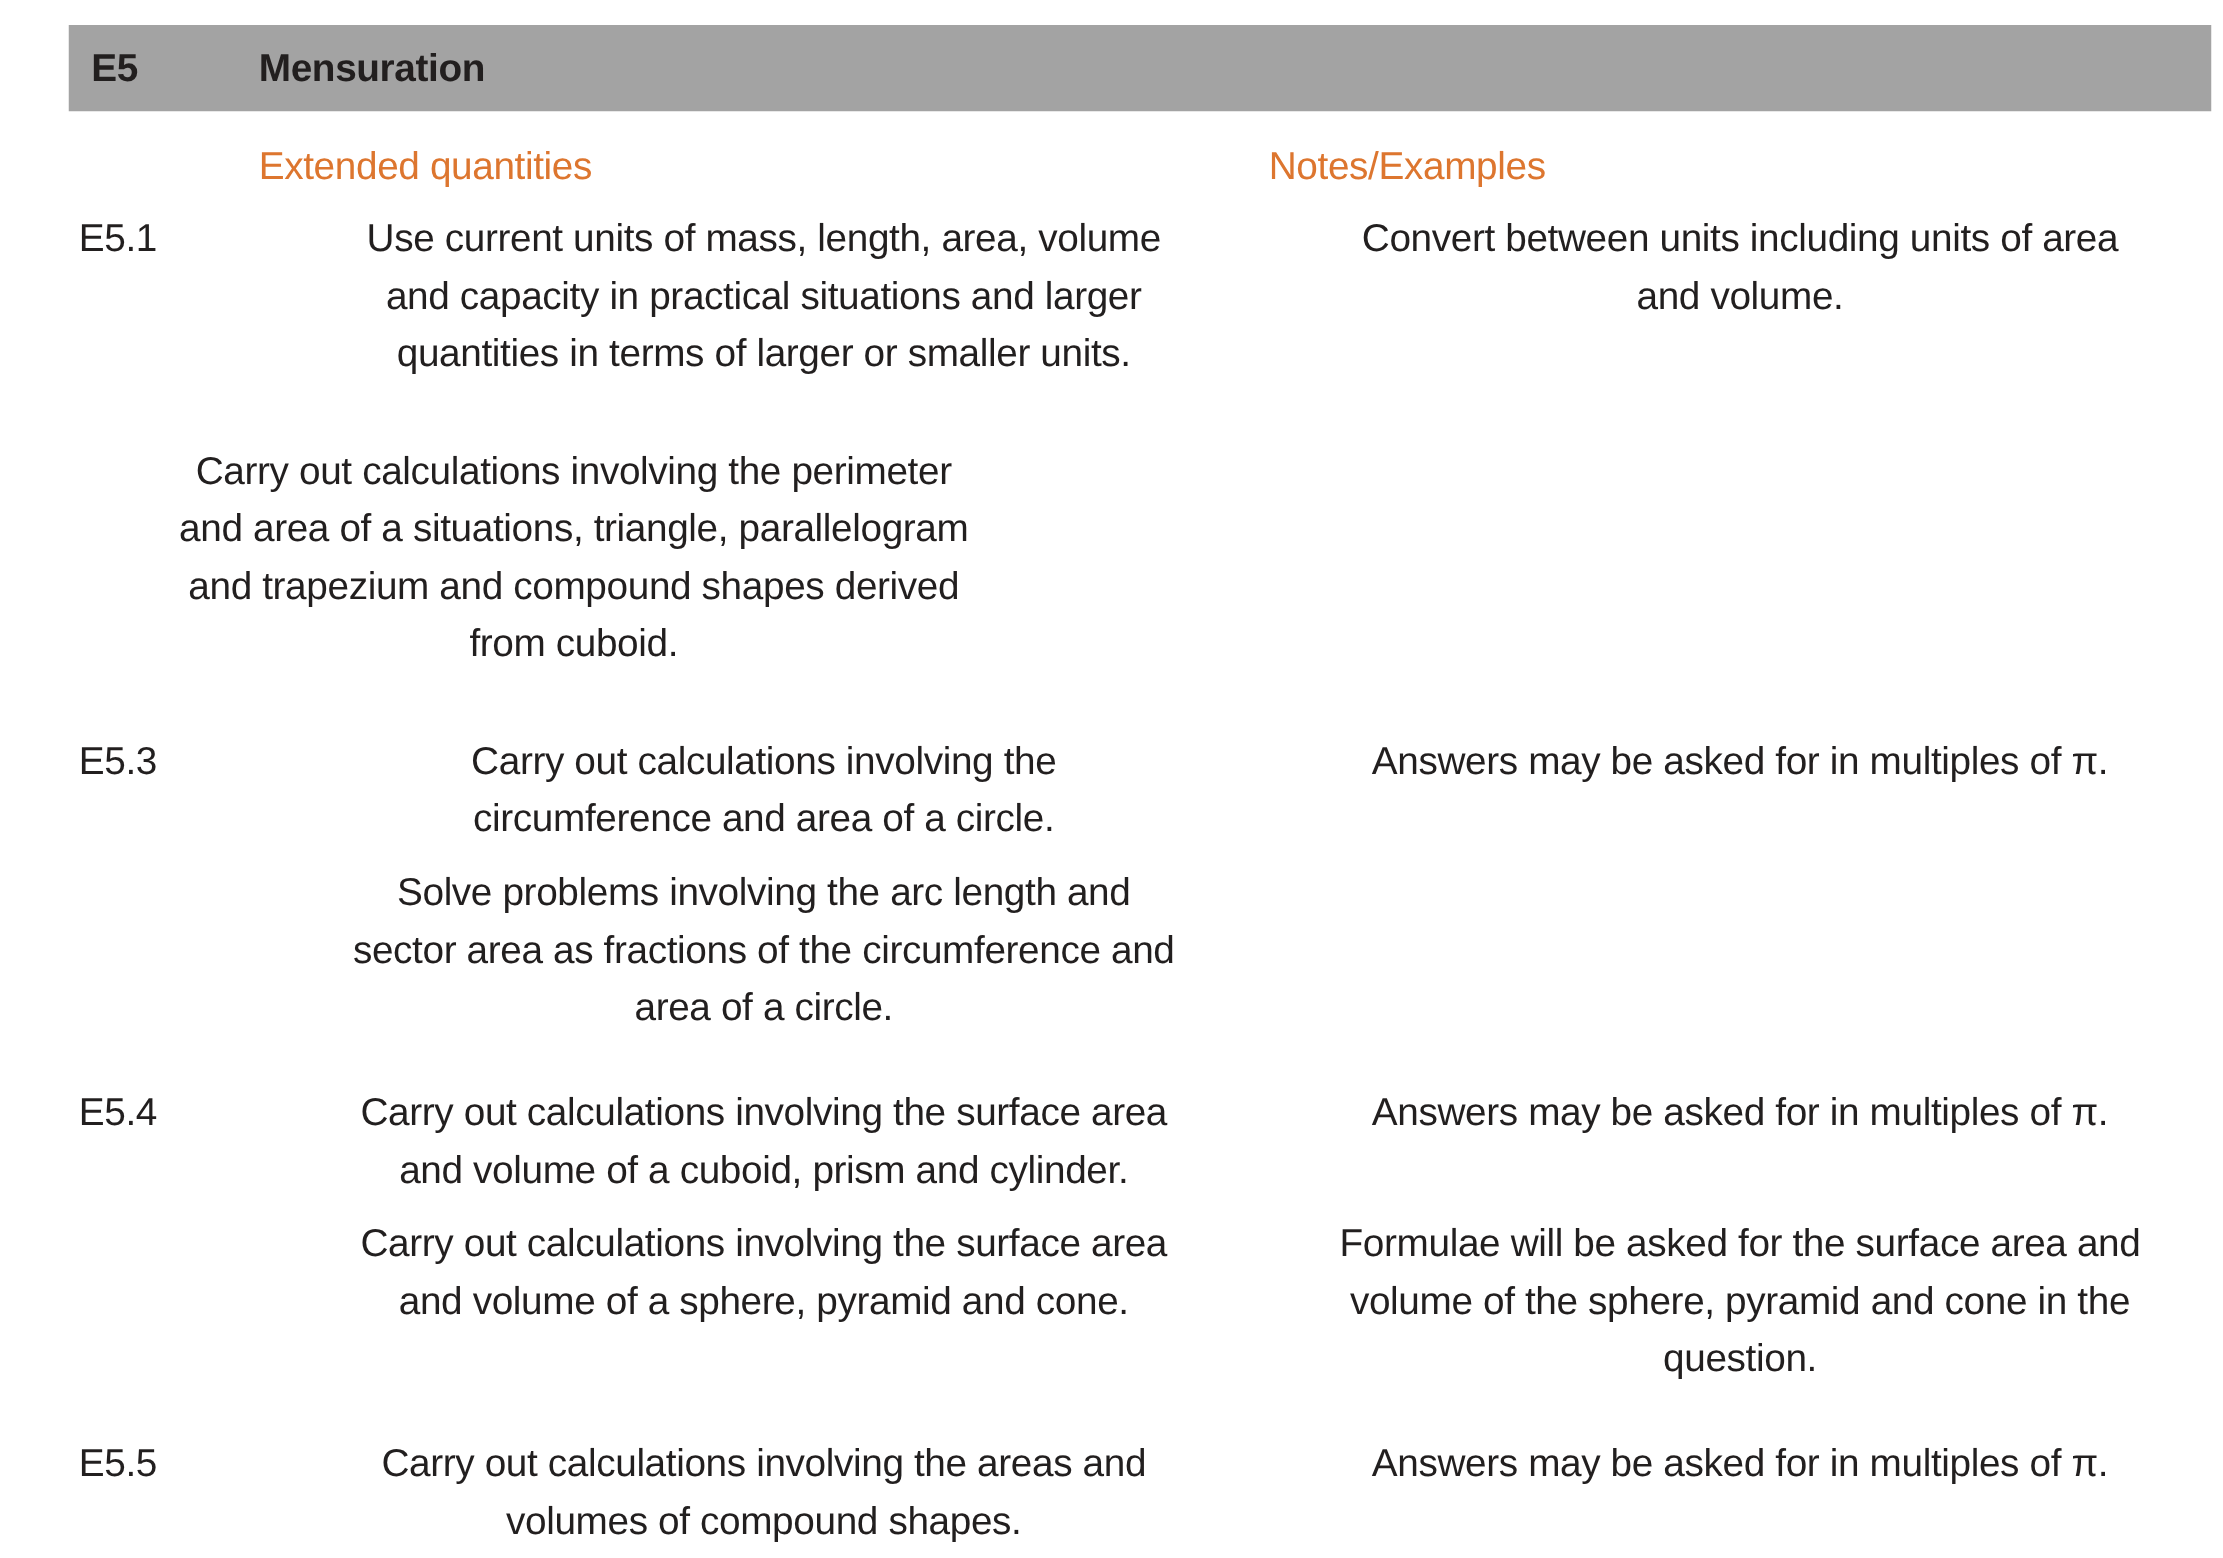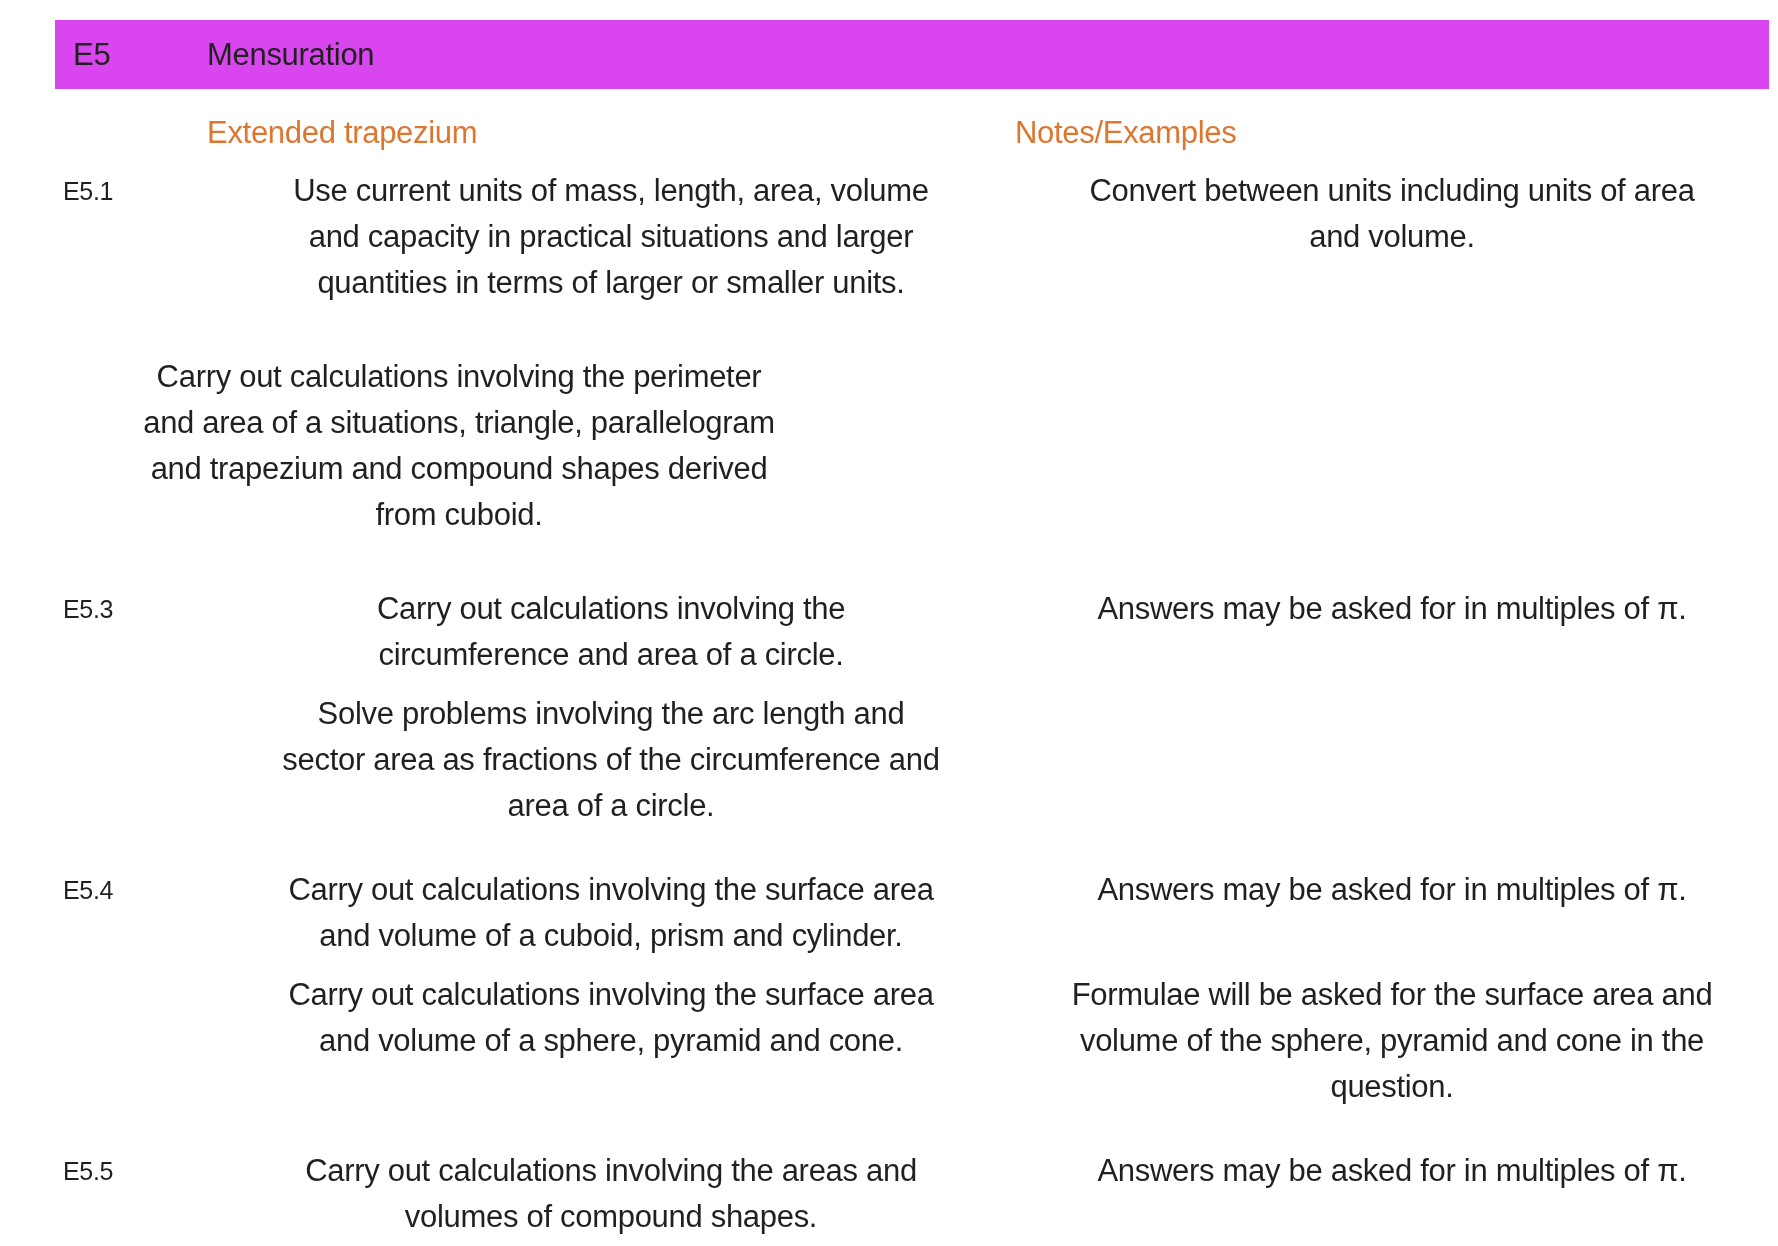--- a/index.html
+++ b/index.html
@@ -12,26 +12,26 @@
     font-family: "Liberation Sans", sans-serif;
     color: #221f1f;
   }
   .page {
     box-sizing: border-box;
     width: 1778px;
     padding: 20px 9px 0 55px;
   }
   
   .banner {
-    background: #d946ef;
+    background: #a3a3a3;
     height: 69px;
     display: grid;
     grid-template-columns: 152px 1fr;
     align-items: center;
-    font-weight: normal;
+    font-weight: bold;
     font-size: 31px;
     letter-spacing: -0.3px;
   }
   .banner .banner-code { padding-left: 18px; }
   
   .colheaders {
     display: grid;
     grid-template-columns: 152px 808px 1fr;
     margin-top: 21px;
   }
@@ -44,21 +44,21 @@
   
   .row {
     display: grid;
     grid-template-columns: 152px 1fr;
   }
   .row.gap-first { margin-top: 12px; }
   .row.gap-lg { margin-top: 48px; }
   .row.gap-md { margin-top: 38px; }
   .rowcode {
     padding-left: 8px;
-    font-size: 25px;
+    font-size: 31px;
     line-height: 46px;
     letter-spacing: -0.3px;
   }
   .subrow {
     display: grid;
     grid-template-columns: 808px 1fr;
     text-align: center;
   }
   .subrow + .subrow { margin-top: 13px; }
   .cell { min-height: 46px; }
@@ -74,21 +74,21 @@
 
 <div class="page">
 
   <header class="banner">
     <div class="banner-code">E5</div>
     <div class="banner-title">Mensuration</div>
   </header>
 
   <div class="colheaders">
     <div></div>
-    <div class="colhead">Extended trapezium</div>
+    <div class="colhead">Extended quantities</div>
     <div class="colhead">Notes/Examples</div>
   </div>
 
   <section class="row gap-first">
     <div class="rowcode">E5.1</div>
     <div class="subrows">
       <div class="subrow">
         <div class="cell">
           <div class="line">Use current units of mass, length, area, volume</div>
           <div class="line">and capacity in practical situations and larger</div>

